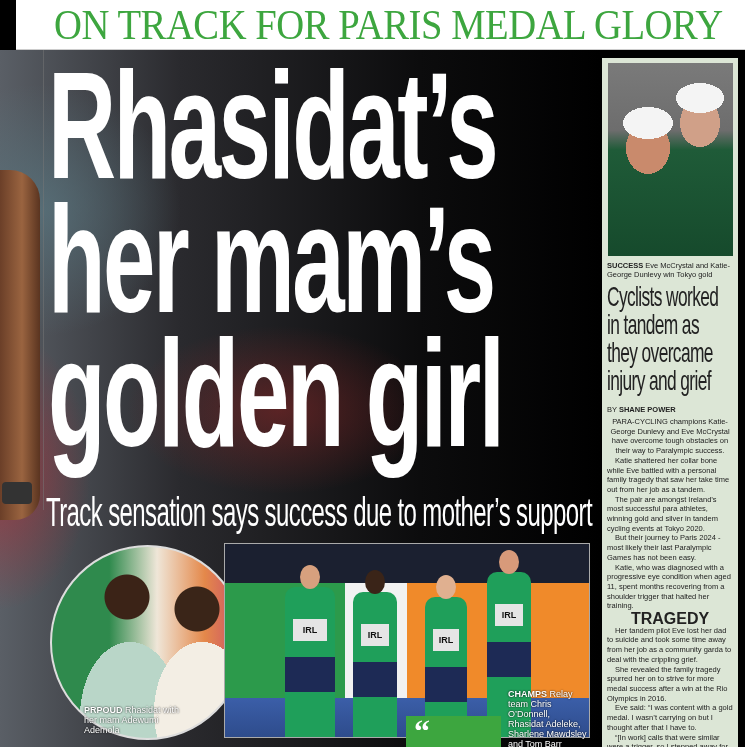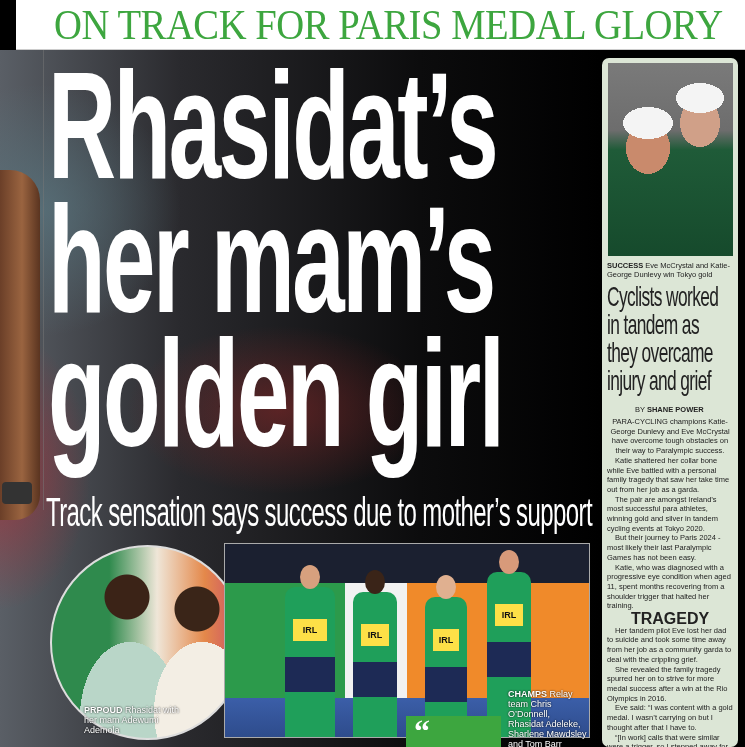--- a/index.html
+++ b/index.html
@@ -66,53 +66,52 @@
     position:absolute; left:224px; top:543px; width:366px; height:195px;
     border:1px solid #aaa; overflow:hidden;
     background:
       linear-gradient(180deg, #1b2030 0%, #1b2030 20%, transparent 20%),
       linear-gradient(180deg, transparent 80%, #3b5ea8 80%, #2e4c8c 100%),
       linear-gradient(90deg, #2c9a4b 0%, #2c9a4b 33%, #f2f2f2 33%, #f2f2f2 50%, #f08a2a 50%, #f08a2a 72%, #f2f2f2 72%, #f2f2f2 82%, #f08a2a 82%);
   }
   .athlete { position:absolute; bottom:0; background:#1f9f5a; border-radius:10px 10px 0 0; }
   .athlete .head { position:absolute; left:50%; transform:translateX(-50%); top:-22px; width:20px; height:24px; border-radius:50%; }
   .athlete .shorts { position:absolute; left:0; right:0; top:70px; height:35px; background:#1d2a55; }
-  .athlete .bib { position:absolute; left:8px; right:8px; top:32px; height:22px; background:#fde047; font-size:9px; font-weight:bold; color:#111; text-align:center; line-height:22px; }
+  .athlete .bib { position:absolute; left:8px; right:8px; top:32px; height:22px; background:#e5e5e5; font-size:9px; font-weight:bold; color:#111; text-align:center; line-height:22px; }
   .caption-relay {
     position:absolute; left:508px; top:689px; color:#fff; font-size:9px; line-height:10px;
     text-shadow:0 0 2px #000; width:80px;
   }
 
   .quote-box {
     position:absolute; left:406px; top:716px; width:95px; height:31px; background:#3da63f;
   }
   .quote-box .mark { position:absolute; left:8px; top:0; color:#fff; font-family:"Liberation Serif", serif; font-weight:bold; font-size:32px; line-height:30px; }
 
   .sidebar {
     position:absolute; left:602px; top:58px; width:136px; height:689px; background:#dce6d6;
     padding:5px 5px 16px 5px;
-    border-radius:7px;
   }
   .side-photo {
     width:125px; height:193px; margin-left:1px;
     background:
       radial-gradient(ellipse 25px 16px at 40px 60px, #f4f4f4 0 100%, transparent 100%),
       radial-gradient(ellipse 24px 15px at 92px 35px, #f4f4f4 0 100%, transparent 100%),
       radial-gradient(ellipse 22px 26px at 40px 85px, #c98a6c 0 100%, transparent 100%),
       radial-gradient(ellipse 20px 24px at 92px 60px, #d0a088 0 100%, transparent 100%),
       linear-gradient(180deg, #7a7a7a 0%, #6d6d6d 35%, #1f5b38 45%, #164a2c 100%);
   }
   .side-caption { font-size:7.5px; line-height:9px; color:#222; margin-top:5px; }
   .side-caption b { font-weight:bold; }
   .side-headline {
     font-family:"Liberation Sans", sans-serif; color:#222;
     font-size:28px; line-height:28px; letter-spacing:-1px;
     transform:scaleX(0.62); transform-origin:left top; width:220px; margin-top:4px; height:120px;
   }
-  .byline { font-size:7.5px; color:#222; margin-top:2px;margin-left:28px; }
+  .byline { font-size:7.5px; color:#222; margin-top:2px; }
   .byline b { font-weight:bold; }
   .body-text { font-size:7.5px; line-height:9.7px; color:#222; margin-top:3px; }
   .body-text p { text-indent:8px; }
   .body-text p:first-child { text-indent:0;text-align:center; }
   .subhead { font-weight:bold; text-align:center; font-size:16px; margin:3px 0 2px; color:#222; }
 </style>
 </head>
 <body>
 
 <div class="kicker">
@@ -177,21 +176,21 @@
     <div>Cyclists worked</div>
     <div>in tandem as</div>
     <div>they overcame</div>
     <div>injury and grief</div>
   </div>
   <div class="byline">
     <span>BY </span><b>SHANE POWER</b>
   </div>
   <div class="body-text">
     <p>PARA-CYCLING champions Katie-George Dunlevy and Eve McCrystal have overcome tough obstacles on their way to Paralympic success.</p>
-    <p>Katie shattered her collar bone while Eve battled with a personal family tragedy that saw her take time out from her job as a garda.</p>
+    <p>Katie shattered her collar bone while Eve battled with a personal family tragedy that saw her take time out from her job as a tandem.</p>
     <p>The pair are amongst Ireland’s most successful para athletes, winning gold and silver in tandem cycling events at Tokyo 2020.</p>
     <p>But their journey to Paris 2024 - most likely their last Paralympic Games has not been easy.</p>
     <p>Katie, who was diagnosed with a progressive eye condition when aged 11, spent months recovering from a shoulder trigger that halted her training.</p>
     <div class="subhead">TRAGEDY</div>
     <p>Her tandem pilot Eve lost her dad to suicide and took some time away from her job as a community garda to deal with the crippling grief.</p>
     <p>She revealed the family tragedy spurred her on to strive for more medal success after a win at the Rio Olympics in 2016.</p>
     <p>Eve said: “I was content with a gold medal. I wasn’t carrying on but I thought after that I have to.</p>
     <p>“[In work] calls that were similar were a trigger, so I stepped away for</p>
   </div>
 </div>

